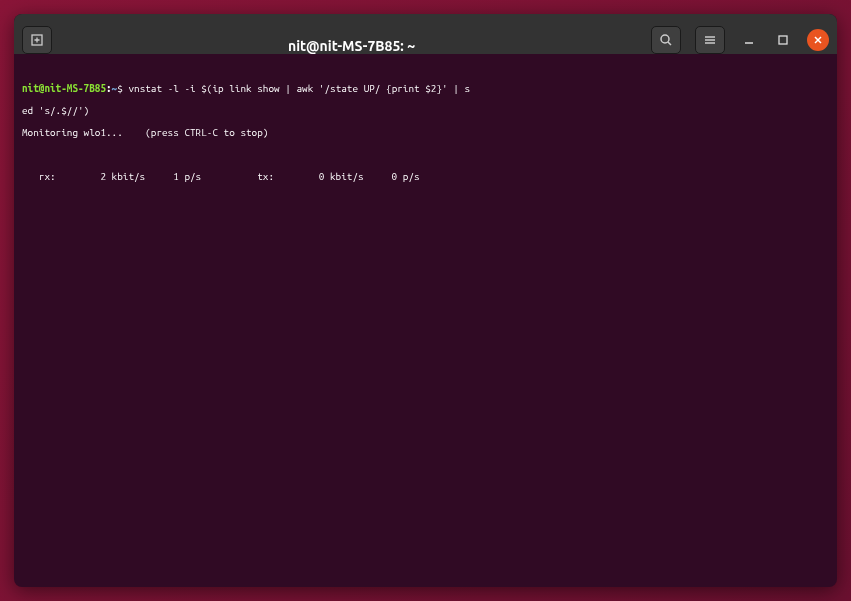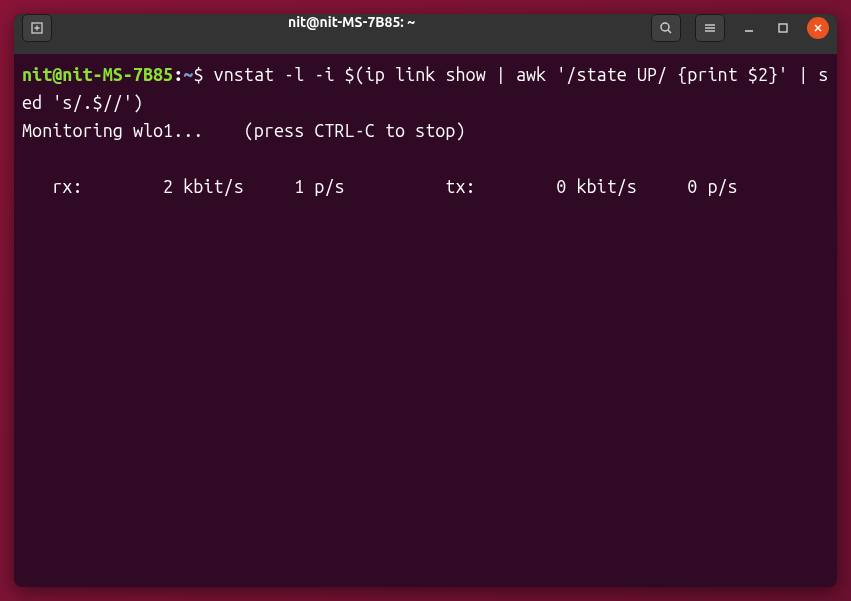--- a/index.html
+++ b/index.html
@@ -22,21 +22,21 @@
       border-radius: 8px;
       overflow: hidden;
       box-shadow: 0 4px 20px rgba(0,0,0,0.5);
       display: flex;
       flex-direction: column;
     }
     .titlebar {
       height: 40px;
       background: #333333;
       display: flex;
-      align-items: flex-start;
+      align-items: flex-end;
       padding: 0 8px;
     }
     .titlebar-left {
       display: flex;
       gap: 6px;
     }
     .titlebar-btn {
       width: 30px;
       height: 28px;
       border-radius: 5px;
@@ -73,23 +73,23 @@
       height: 22px;
       border-radius: 50%;
       background: #e95420;
       display: flex;
       align-items: center;
       justify-content: center;
       color: #fff;
     }
     .terminal-body {
       flex: 1;
-      padding: 6px 8px;
-      font-size: 18px;
-      line-height: 28px;
+      padding: 24px 8px;
+      font-size: 10px;
+      line-height: 22px;
       color: #ffffff;
       white-space: pre;
       font-family: "Ubuntu Mono", "DejaVu Sans Mono", monospace;
       overflow: hidden;
     }
     .prompt-user {
       color: #8ae234;
       font-weight: bold;
     }
     .prompt-colon {

